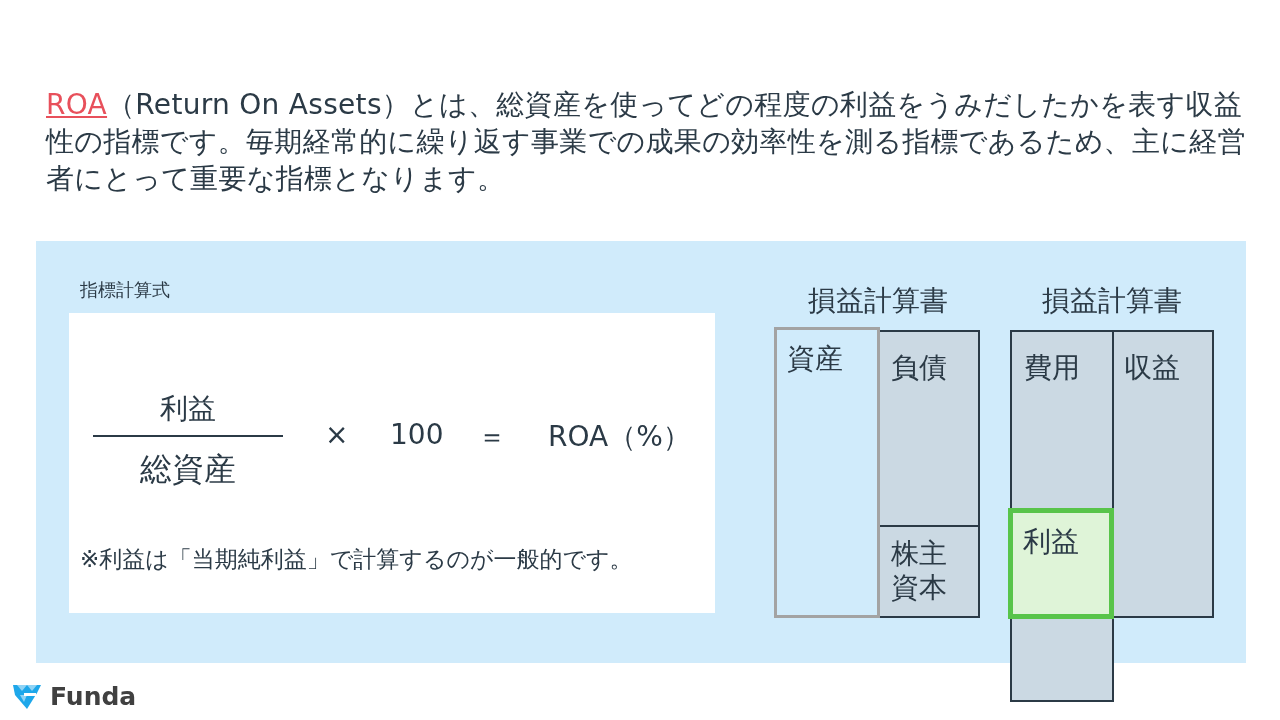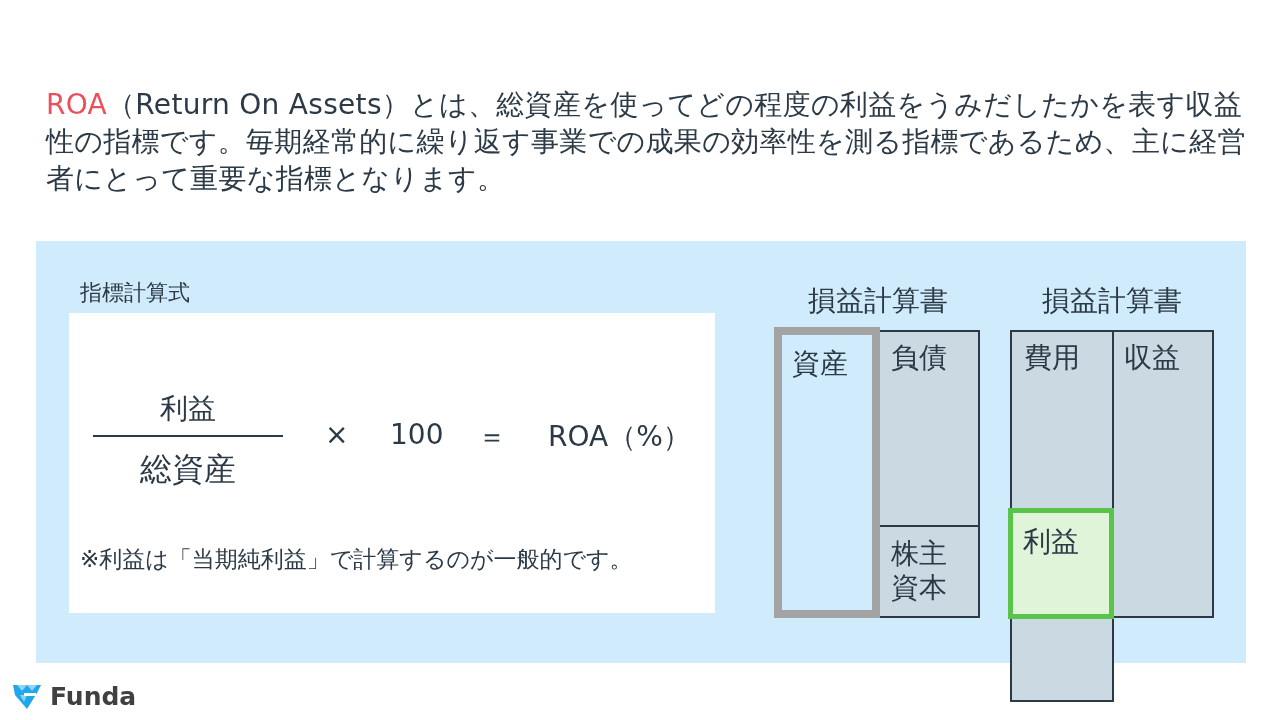--- a/index.html
+++ b/index.html
@@ -1,31 +1,31 @@
 <!DOCTYPE html>
 <html><head>
 <meta charset="utf-8">
 <style>
   html, body { margin:0; padding:0; }
   body { width:1280px; height:720px; background:#ffffff; position:relative; overflow:hidden;
          font-family:"DejaVu Sans","Liberation Sans",sans-serif; color:#2b3a46; }
   .intro { position:absolute; left:46px; top:86px; width:1200px; font-size:28px; line-height:37px; color:#2b3a46; letter-spacing:0.3px; }
-  .intro .hl { color:#e8505b; }
+  .intro .hl { color:#e8505b;text-decoration:underline; }
   .panel { position:absolute; left:36px; top:241px; width:1210px; height:422px; background:#d0ebfb; }
-  .formula-label { position:absolute; left:80px; top:278px; font-size:22px; color:#2b3a46; }
+  .formula-label { position:absolute; left:80px; top:278px; font-size:18px; color:#2b3a46; }
   .formula-card { position:absolute; left:69px; top:313px; width:646px; height:300px; background:#ffffff; }
   .frac-num { position:absolute; left:93px; top:390px; width:190px; text-align:center; font-size:28px; }
   .frac-line { position:absolute; left:93px; top:435px; width:190px; height:2px; background:#2b3a46; }
   .frac-den { position:absolute; left:93px; top:448px; width:190px; text-align:center; font-size:32px; }
   .op { position:absolute; top:418px; font-size:28px; }
   .note { position:absolute; left:80px; top:544px; font-size:23px; }
   .sheet-title { position:absolute; top:282px; font-size:28px; text-align:center; width:200px; }
-  .box { position:absolute; box-sizing:border-box; font-size:28px; padding:7px 0 0 12px; }
+  .box { position:absolute; box-sizing:border-box; font-size:28px; padding:17px 0 0 12px; }
   .gray { background:#cbd9e3; border:2px solid #2b3a46; }
-  .blue { border:8px solid #a3a3a3; background:#d0ebfb; padding:10px 0 0 10px; }
+  .blue { border:3px solid #a3a3a3; background:#d0ebfb; padding:10px 0 0 10px; }
   .green { border:5px solid #58c44a; background:#dff4d8; padding:10px 0 0 10px; }
   .stack { line-height:34px; padding-top:10px; }
   .logo { position:absolute; left:10px; top:681px; display:flex; align-items:center; gap:6px; }
   .logo-text { font-size:25px; font-weight:bold; color:#404040; }
 </style>
 </head>
 <body>
 
 <div class="intro"><span class="hl">ROA</span><span>（Return On Assets）とは、総資産を使ってどの程度の利益をうみだしたかを表す収益性の指標です。毎期経常的に繰り返す事業での成果の効率性を測る指標であるため、主に経営者にとって重要な指標となります。</span></div>
 

